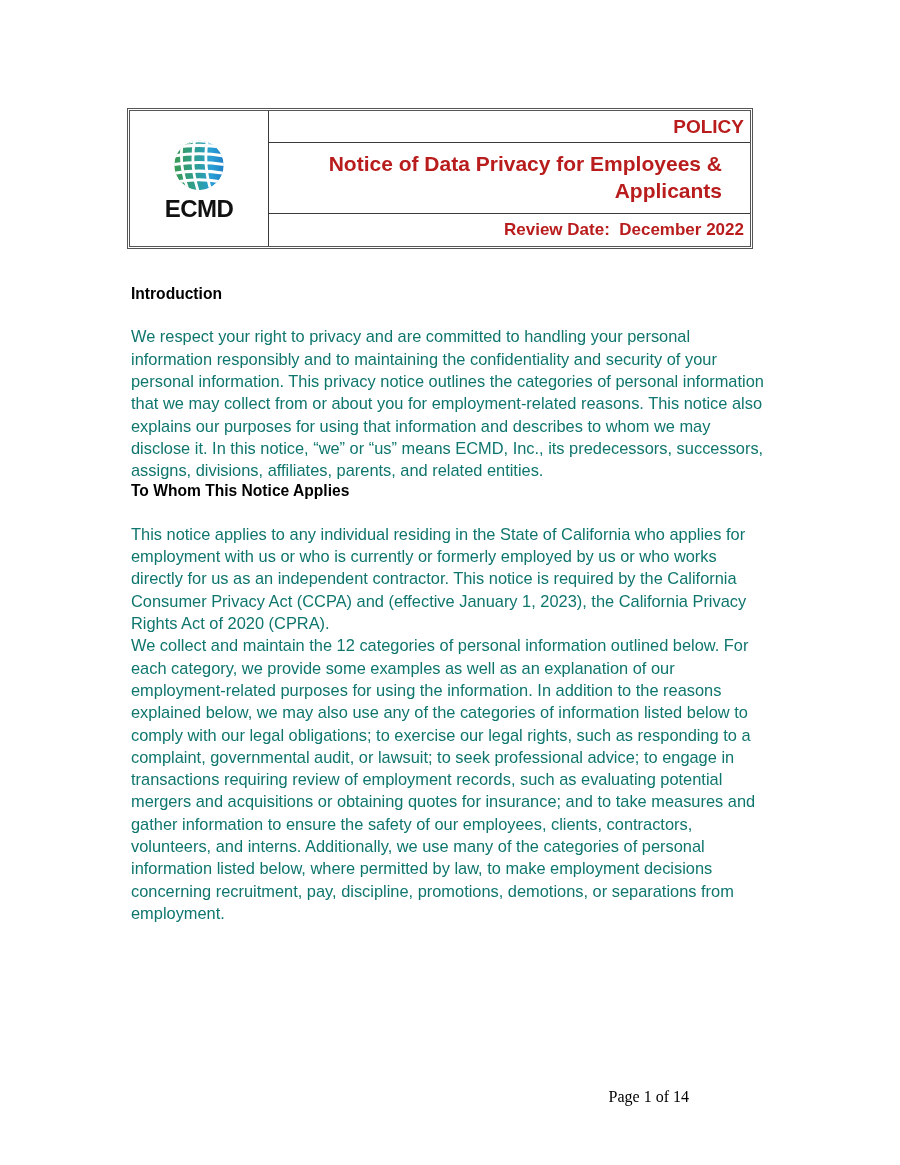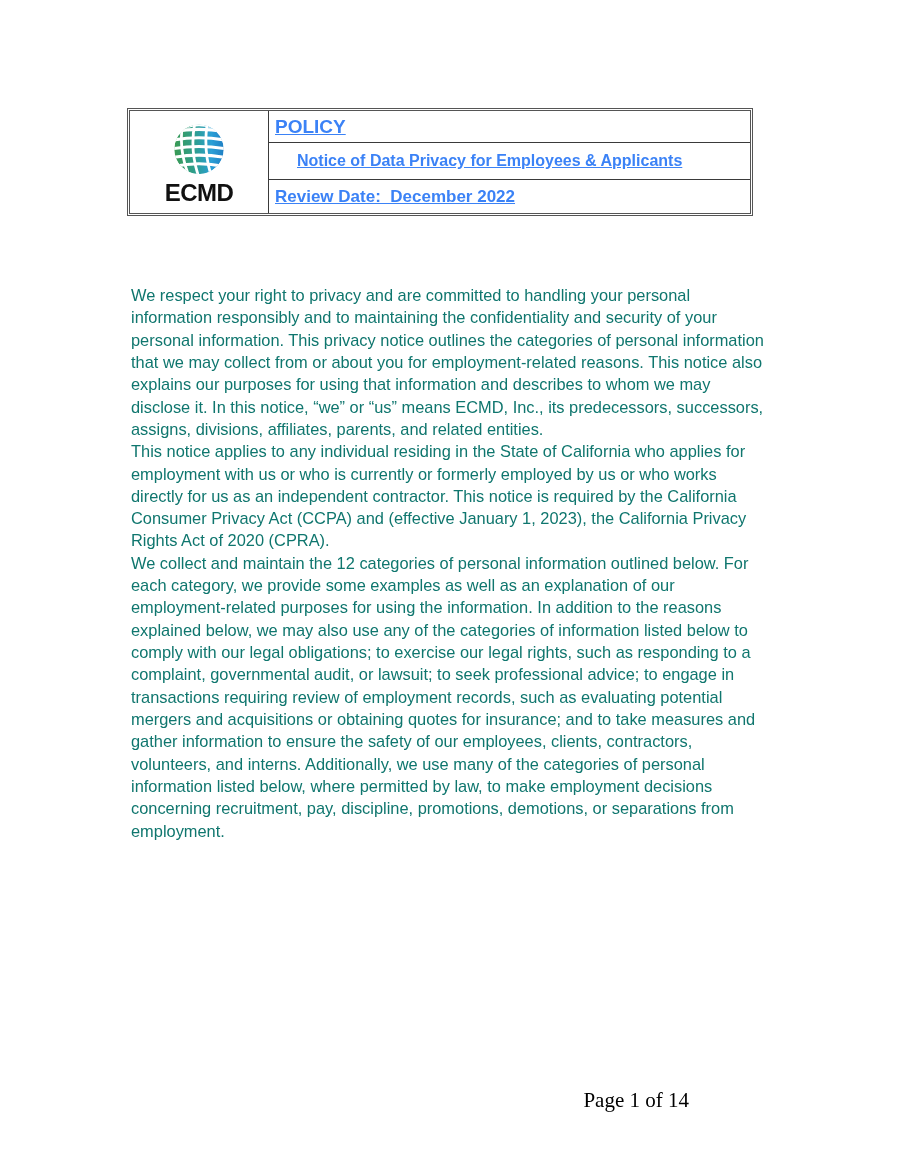--- a/index.html
+++ b/index.html
@@ -61,34 +61,33 @@
     color: #111111;
     line-height: 1;
     margin-top: 2px;
   }
 
   .title-cell {
     padding: 0;
     vertical-align: middle;
   }
   .row-policy, .row-subject, .row-review {
-    text-align: left;
-    color: #3b82f6;
+    text-align: right;
+    color: #b91c1c;
     font-weight: bold;
     font-family: "Liberation Sans", sans-serif;
-    text-decoration: underline;
   }
   .row-policy {
     font-size: 19px;
     padding: 5px 6px 4px 6px;
     border-bottom: 1.2px solid #3a3a3a;
     line-height: 1.15;
   }
   .row-subject {
-    font-size: 16px;
+    font-size: 21px;
     padding: 8px 28px 8px 28px;
     border-bottom: 1.2px solid #3a3a3a;
     line-height: 1.28;
   }
   .row-review {
     font-size: 17px;
     padding: 6px 6px 6px 6px;
     line-height: 1.2;
     white-space: pre;
   }
@@ -122,21 +121,21 @@
   
   .footer {
     position: absolute;
     left: 0;
     top: 1088px;
     width: 820px;
     text-align: right;
     padding-right: 131px;
     box-sizing: border-box;
     font-family: "Liberation Serif", serif;
-    font-size: 21px;
+    font-size: 16px;
     color: #000000;
   }
 </style>
 </head>
 <body>
 
 <div class="page">
 
   <div class="header-table">
     <table>
@@ -195,24 +194,26 @@
           <div class="row-review">Review Date:  December 2022</div>
         </td>
       </tr>
     </tbody>
       </table>
   </div>
 
   <div class="body-content">
 
     <div>
+      <p class="sec-heading">Introduction</p>
       <p class="sec-body">We respect your right to privacy and are committed to handling your personal information responsibly and to maintaining the confidentiality and security of your personal information. This privacy notice outlines the categories of personal information that we may collect from or about you for employment-related reasons. This notice also explains our purposes for using that information and describes to whom we may disclose it. In this notice, “we” or “us” means ECMD, Inc., its predecessors, successors, assigns, divisions, affiliates, parents, and related entities.</p>
     </div>
 
     <div>
+      <p class="sec-heading">To Whom This Notice Applies</p>
       <p class="sec-body">This notice applies to any individual residing in the State of California who applies for employment with us or who is currently or formerly employed by us or who works directly for us as an independent contractor. This notice is required by the California Consumer Privacy Act (CCPA) and (effective January 1, 2023), the California Privacy Rights Act of 2020 (CPRA).</p>
     </div>
 
     <div>
       <p class="sec-body">We collect and maintain the 12 categories of personal information outlined below. For each category, we provide some examples as well as an explanation of our employment-related purposes for using the information. In addition to the reasons explained below, we may also use any of the categories of information listed below to comply with our legal obligations; to exercise our legal rights, such as responding to a complaint, governmental audit, or lawsuit; to seek professional advice; to engage in transactions requiring review of employment records, such as evaluating potential mergers and acquisitions or obtaining quotes for insurance; and to take measures and gather information to ensure the safety of our employees, clients, contractors, volunteers, and interns. Additionally, we use many of the categories of personal information listed below, where permitted by law, to make employment decisions concerning recruitment, pay, discipline, promotions, demotions, or separations from employment.</p>
     </div>
 
   </div>
 
   <div class="footer">

